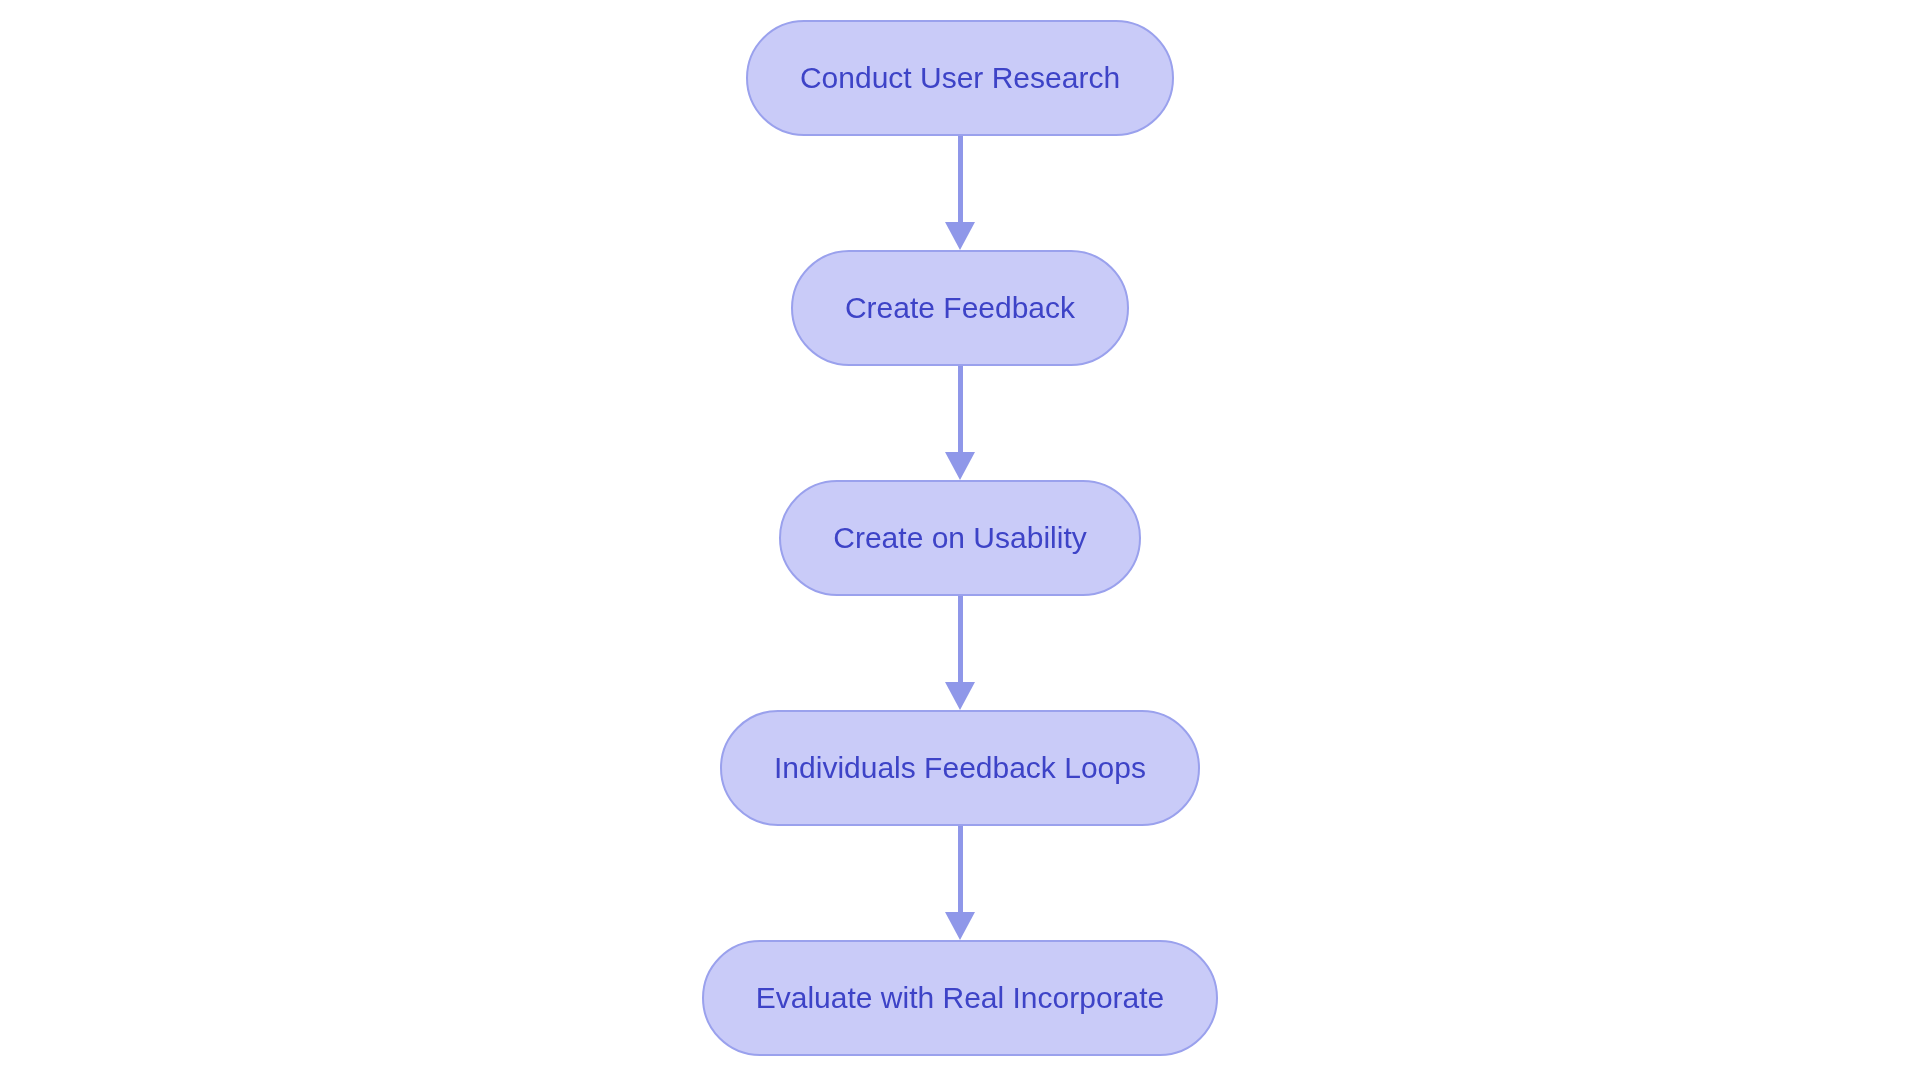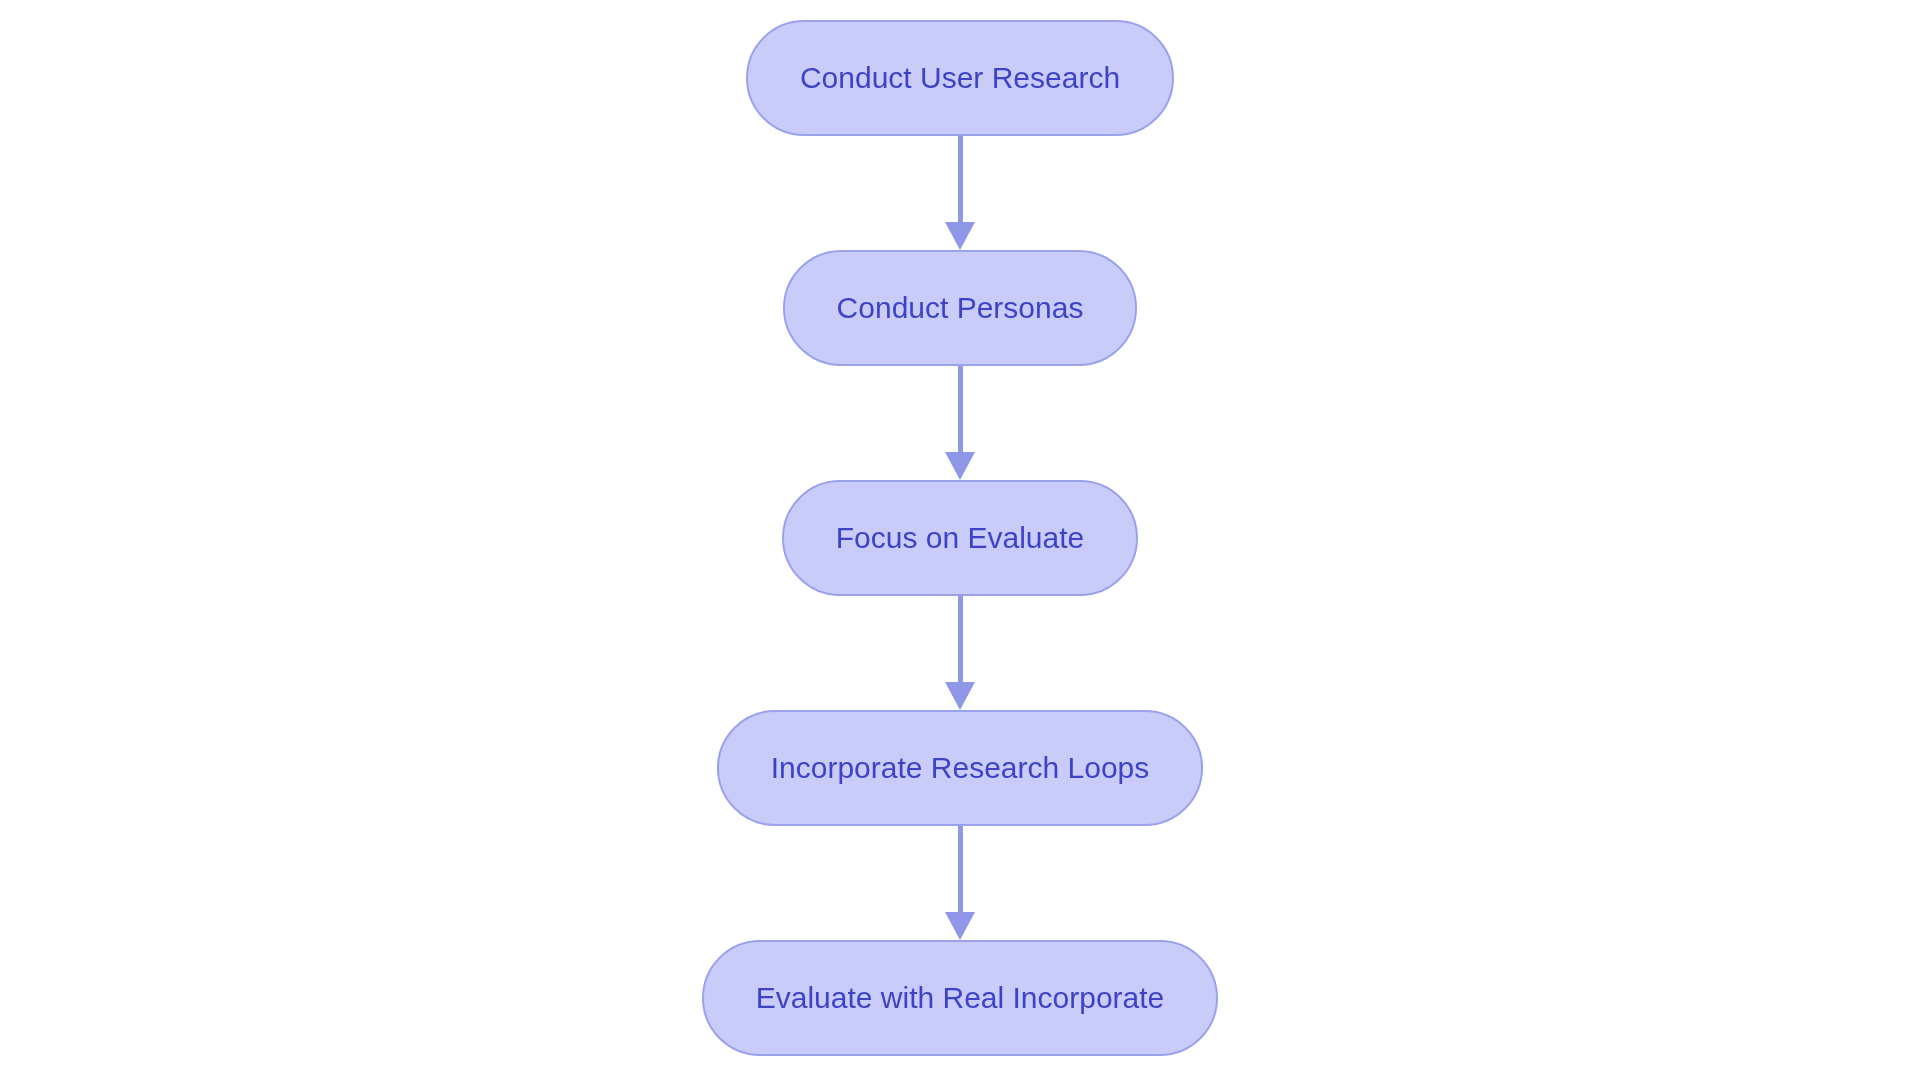--- a/index.html
+++ b/index.html
@@ -72,39 +72,39 @@
   <div class="node">
     <span class="node-label">Conduct User Research</span>
   </div>
 
   <div class="connector">
     <div class="edge-line"></div>
     <div class="edge-arrowhead"></div>
   </div>
 
   <div class="node">
-    <span class="node-label">Conduct Personas</span>
+    <span class="node-label">Create Feedback</span>
   </div>
 
   <div class="connector">
     <div class="edge-line"></div>
     <div class="edge-arrowhead"></div>
   </div>
 
   <div class="node">
-    <span class="node-label">Focus on Evaluate</span>
+    <span class="node-label">Create on Usability</span>
   </div>
 
   <div class="connector">
     <div class="edge-line"></div>
     <div class="edge-arrowhead"></div>
   </div>
 
   <div class="node">
-    <span class="node-label">Incorporate Research Loops</span>
+    <span class="node-label">Individuals Feedback Loops</span>
   </div>
 
   <div class="connector">
     <div class="edge-line"></div>
     <div class="edge-arrowhead"></div>
   </div>
 
   <div class="node">
     <span class="node-label">Evaluate with Real Incorporate</span>
   </div>

